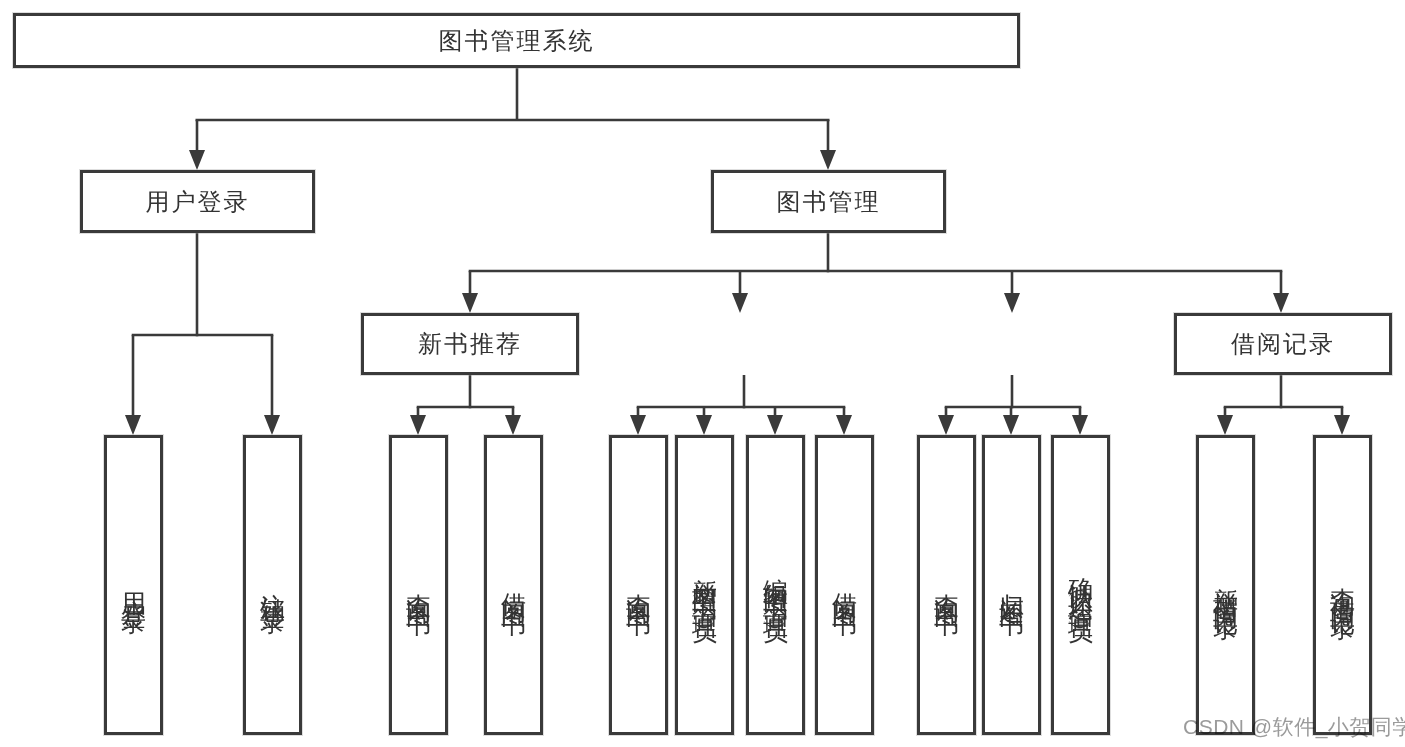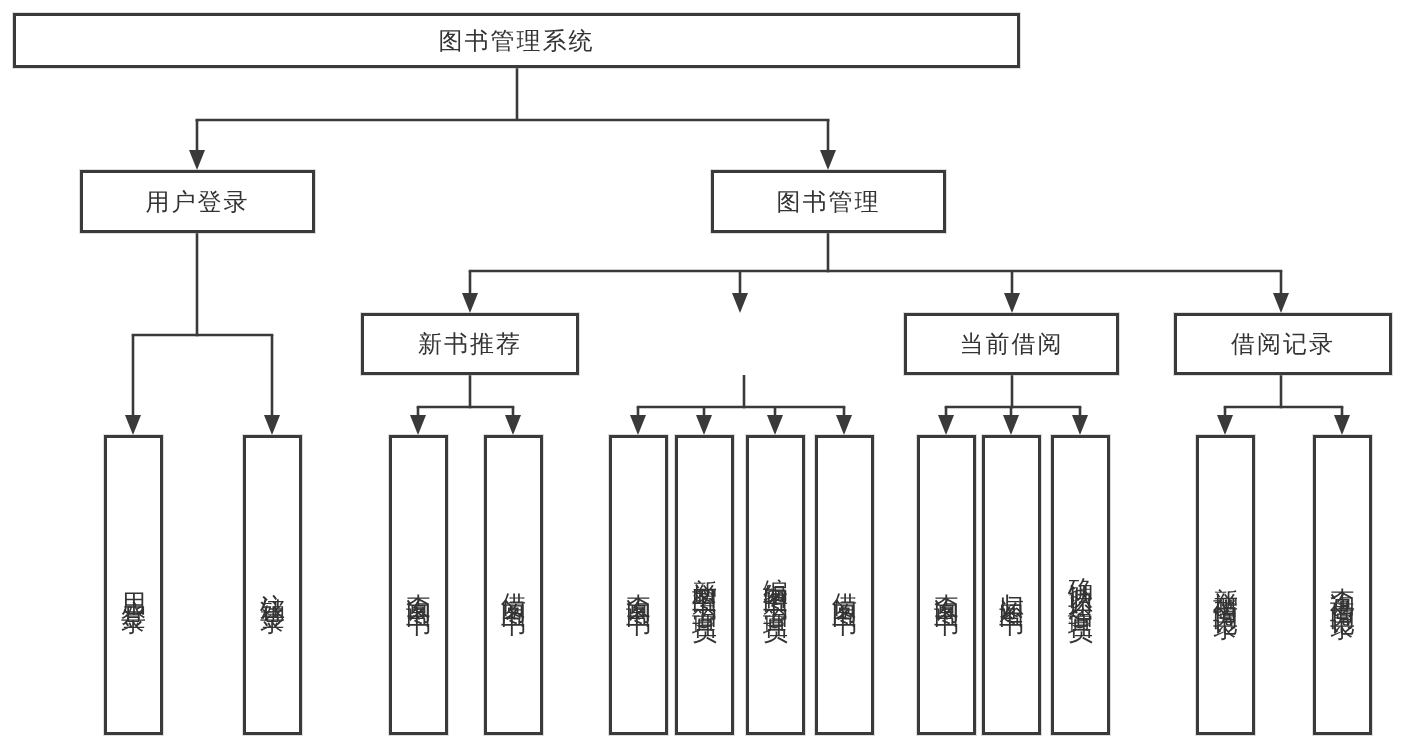--- a/index.html
+++ b/index.html
@@ -149,23 +149,20 @@
   <div class="hbox" style="left:80px;top:170px;width:235px;height:63px">
     <span>用户登录</span>
   </div>
   <div class="hbox" style="left:361px;top:313px;width:218px;height:62px">
     <span>新书推荐</span>
   </div>
 
   <div class="hbox" style="left:711px;top:170px;width:235px;height:63px">
     <span>图书管理</span>
   </div>
-  <div class="hbox" style="left:904px;top:313px;width:215px;height:62px">
-    <span>当前借阅</span>
-  </div>
   <div class="hbox" style="left:1174px;top:313px;width:218px;height:62px">
     <span>借阅记录</span>
   </div>
 
   <div class="vbox" style="left:104px;top:435px">
     <span>用户登录</span>
   </div>
   <div class="vbox" style="left:243px;top:435px">
     <span>注销登录</span>
   </div>
@@ -200,14 +197,15 @@
     <span>确认归还（管理员）</span>
   </div>
 
   <div class="vbox" style="left:1196px;top:435px">
     <span>新增借阅记录</span>
   </div>
   <div class="vbox" style="left:1313px;top:435px">
     <span>查询借阅记录</span>
   </div>
 
+  <div class="watermark">CSDN @软件_小贺同学</div>
 
 </div>
 
 </body></html>

